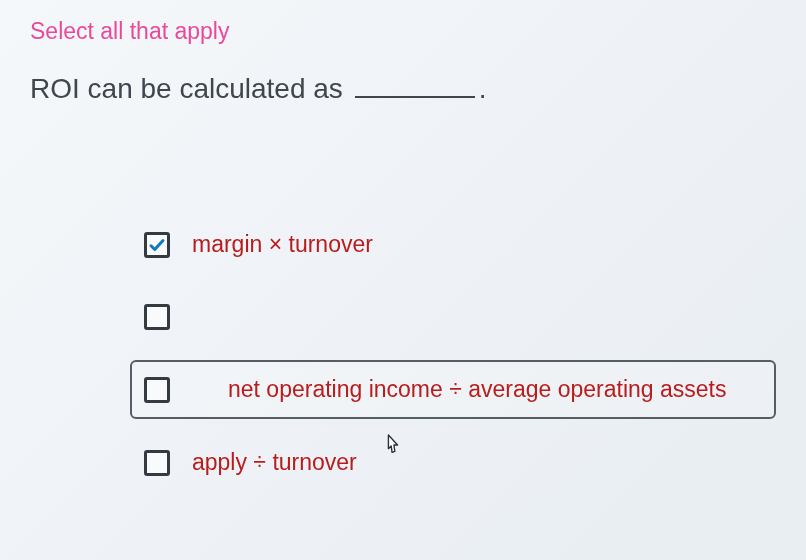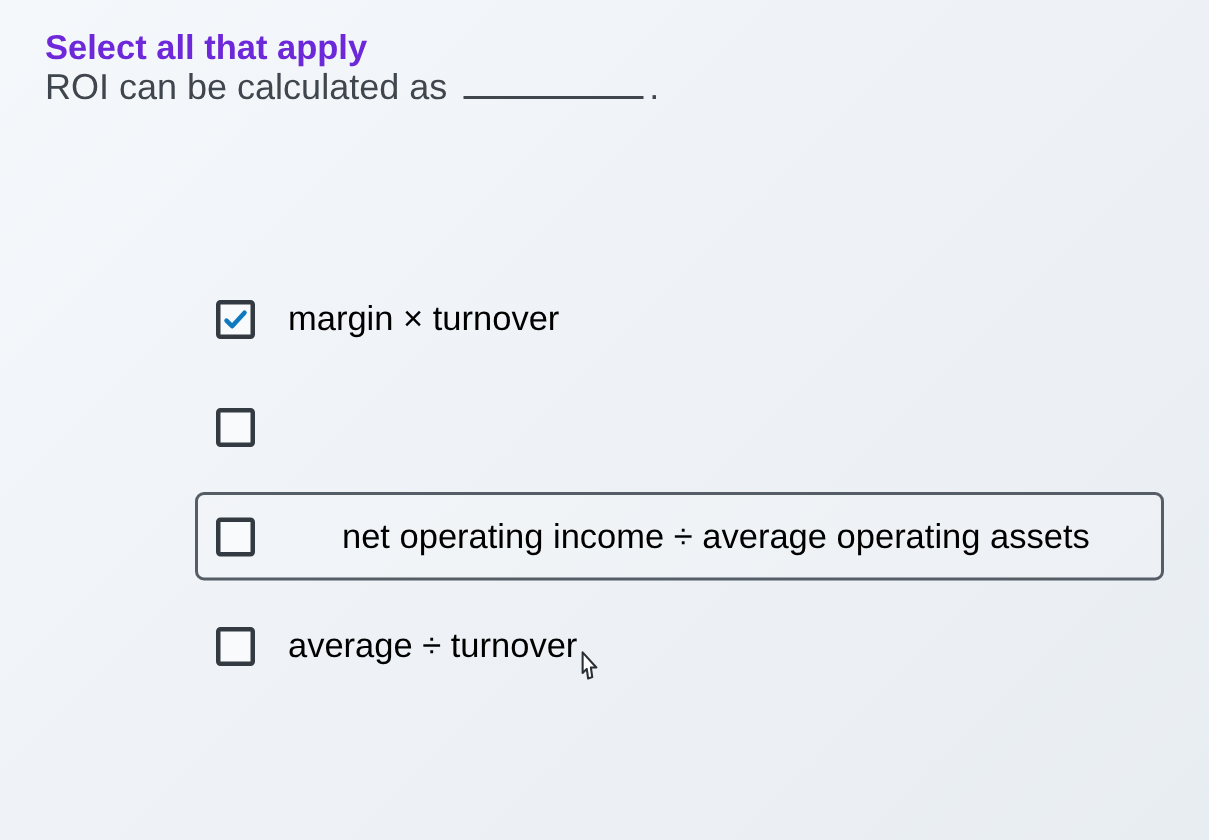--- a/index.html
+++ b/index.html
@@ -12,25 +12,26 @@
       height: 560px;
       font-family: Arial, Helvetica, sans-serif;
       background: linear-gradient(135deg, #f5f8fb 0%, #eef2f6 50%, #e8edf2 100%);
       padding: 18px 30px;
       color: #3a4046;
       overflow: hidden;
       position: relative;
     }
     .instruction {
       font-size: 23px;
-      color: #6d28d9;
-      font-weight: 700;
+      color: #ec4899;
+      margin-bottom: 28px;
+      font-weight: 400;
     }
     .question {
-      font-size: 24px;
+      font-size: 28px;
       color: #3f464d;
       margin-bottom: 110px;
       font-weight: 400;
     }
     .blank {
       display: inline-block;
       border-bottom: 2px solid #3f464d;
       width: 120px;
       height: 4px;
       vertical-align: baseline;
@@ -71,21 +72,21 @@
     .checkmark {
       width: 18px;
       height: 18px;
       display: none;
     }
     .checkbox.checked .checkmark {
       display: block;
     }
     .option-label {
       font-size: 23px;
-      color: #000000;
+      color: #b91c1c;
       font-weight: 400;
     }
     .cursor-icon {
       position: absolute;
       left: 382px;
       top: 432px;
       width: 22px;
       height: 26px;
       pointer-events: none;
     }
@@ -120,20 +121,20 @@
     <div class="checkbox">
       
     </div>
     <span class="option-label">net operating income ÷ average operating assets</span>
   </div>
 
   <div class="option-row">
     <div class="checkbox">
       
     </div>
-    <span class="option-label">average ÷ turnover</span>
+    <span class="option-label">apply ÷ turnover</span>
   </div>
 
 </div>
 
 <svg class="cursor-icon" viewBox="0 0 24 28">
   <path d="M7 3 L7 18 L10 15 L11 22 L14 21 L13 14 L17 14 Z" fill="#ffffff" stroke="#2a2f35" stroke-width="1.5" stroke-linejoin="round"></path>
 </svg>
 
 </body></html>

